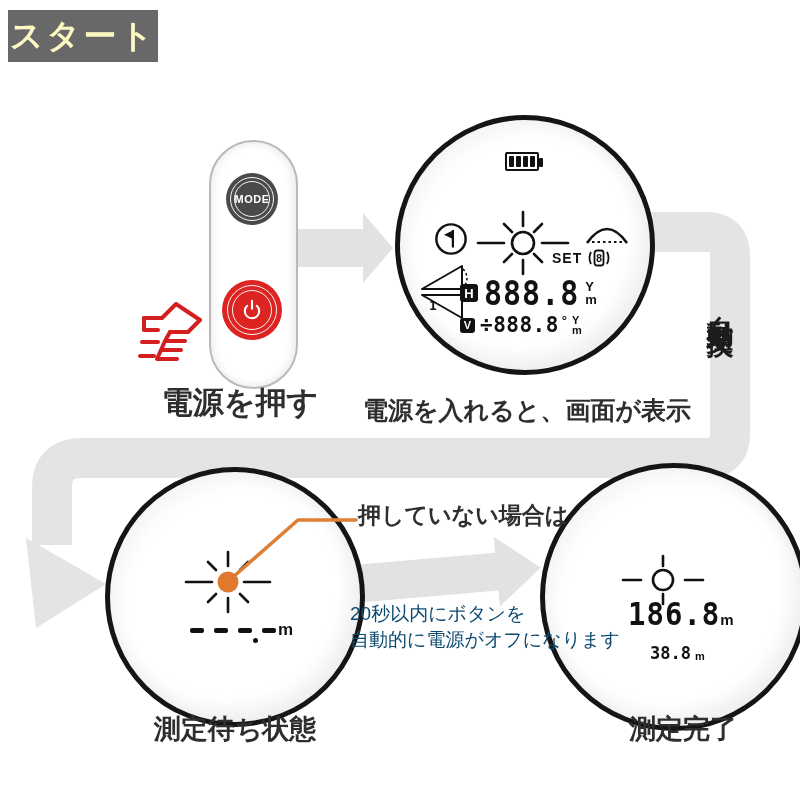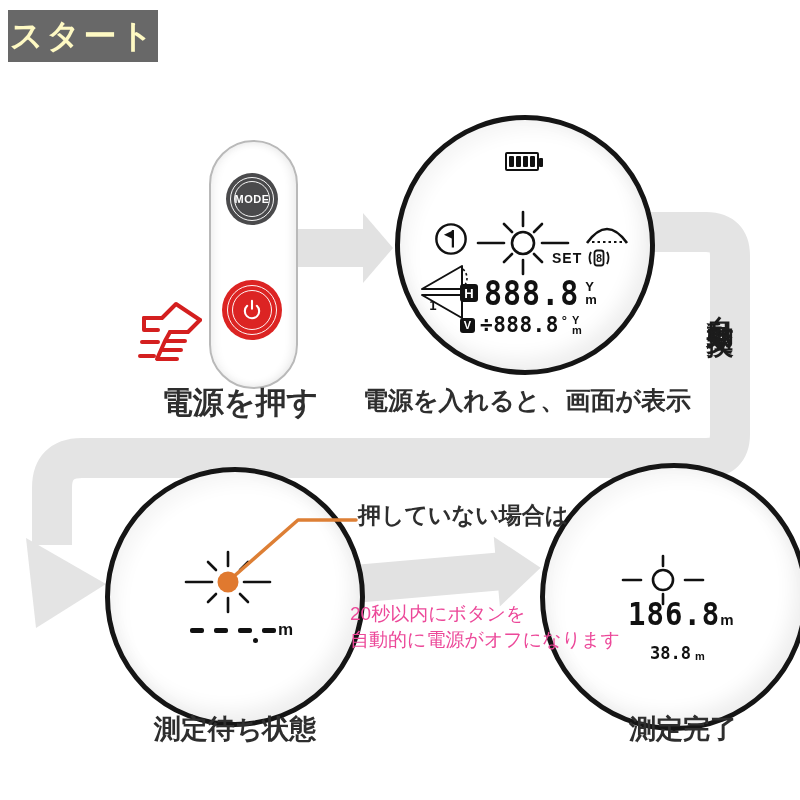--- a/index.html
+++ b/index.html
@@ -23,27 +23,27 @@
   .power-btn .r1{inset:5px;} .power-btn .r2{inset:10px;}
   
   .scope{position:absolute;border:5px solid #151515;border-radius:50%;background:#fff;
     box-shadow:inset -8px -10px 20px rgba(0,0,0,.07), inset 8px 10px 18px rgba(0,0,0,.04);}
   .c1{left:395px;top:115px;width:250px;height:250px;}
   .c2{left:105px;top:467px;width:250px;height:250px;}
   .c3{left:540px;top:463px;width:258px;height:258px;}
   
   .cap{font-weight:600;color:#2e2e2e;text-align:center;}
   .cap1{left:135px;top:382px;width:210px;font-size:31px;}
-  .cap2{left:348px;top:384px;width:358px;font-size:25px;}
+  .cap2{left:348px;top:394px;width:358px;font-size:25px;}
   .cap3{left:100px;top:711px;width:270px;font-size:27px;}
   .cap4{left:558px;top:711px;width:250px;font-size:27px;}
   .pinlock{left:358px;top:500px;font-size:23px;font-weight:600;}
   .auto-convert{left:702px;top:294px;font-size:27px;font-weight:600;letter-spacing:5px;
     writing-mode:vertical-rl;text-orientation:upright;color:#1c1c1c;}
-  .note{left:350px;top:601px;font-size:19px;line-height:26px;color:#ec4899;font-weight:500;}
+  .note{left:350px;top:601px;font-size:19px;line-height:26px;color:#0c4a6e;font-weight:500;}
   
   .lcd{font-family:"DejaVu Sans Mono",monospace;font-weight:bold;color:#111;}
   .badge{background:#111;color:#fff;border-radius:3px;display:flex;align-items:center;justify-content:center;font-weight:bold;}
   .unit-stack{display:flex;flex-direction:column;font-weight:bold;color:#111;}
   .battery{left:505px;top:152px;width:34px;height:19px;border:2px solid #111;border-radius:2px;display:flex;gap:2px;padding:2px;box-sizing:border-box;}
   .battery i{flex:1;background:#111;border-radius:1px;}
   .battery .nub{position:absolute;right:-6px;top:4px;width:4px;height:9px;background:#111;border-radius:1px;}
   .set-row{left:552px;top:249px;display:flex;align-items:center;gap:4px;}
   .set-row .set-txt{font-size:14px;font-weight:800;letter-spacing:1px;color:#111;}
   .h-row{left:460px;top:272px;display:flex;align-items:center;gap:6px;height:42px;}

